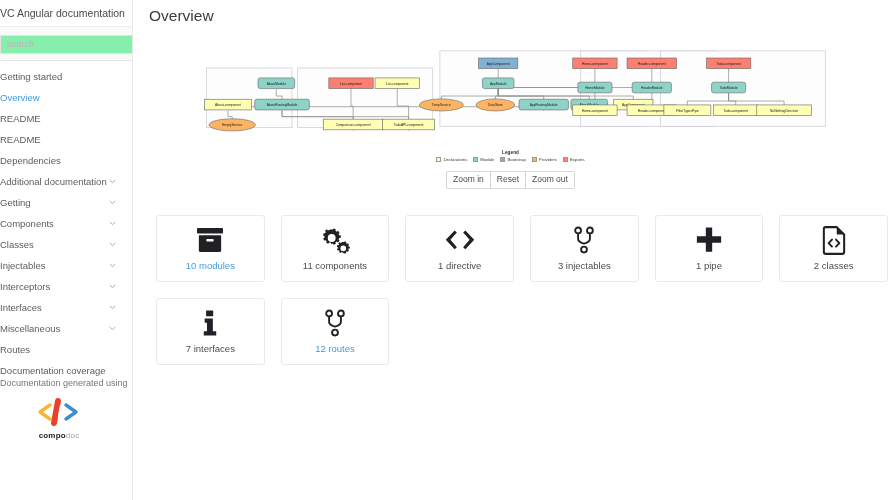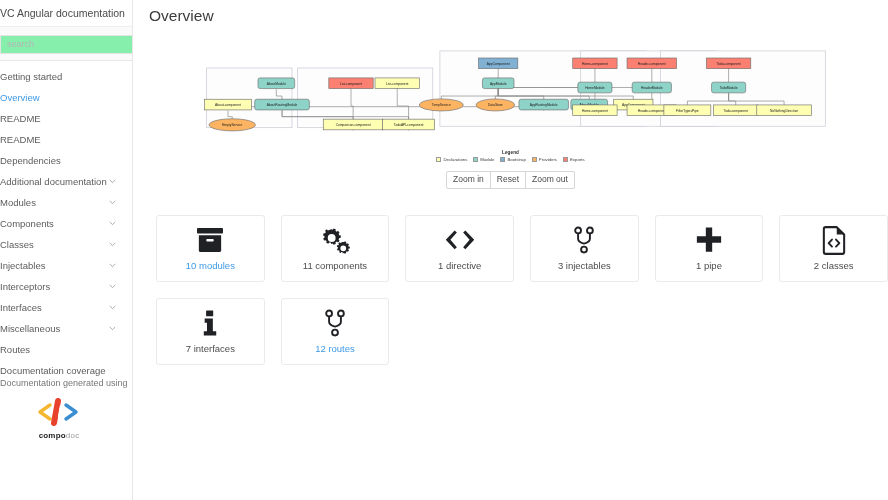--- a/index.html
+++ b/index.html
@@ -177,21 +177,21 @@
           <a class="sb-item"><span>Getting started</span></a>
           <a class="sb-item active"><span>Overview</span></a>
           <a class="sb-item"><span>README</span></a>
           <a class="sb-item"><span>README</span></a>
           <a class="sb-item"><span>Dependencies</span></a>
           <a class="sb-item"><span>Additional documentation</span><span class="chev">
               <svg viewBox="0 0 10 10">
                 <path d="M1.5 3.2 L5 6.6 L8.5 3.2" fill="none" stroke="#9b9b9b" stroke-width="1.2" stroke-linecap="round" stroke-linejoin="round"></path>
               </svg>
             </span></a>
-          <a class="sb-item"><span>Modules</span><span class="chev">
+          <a class="sb-item"><span>Getting</span><span class="chev">
               <svg viewBox="0 0 10 10">
                 <path d="M1.5 3.2 L5 6.6 L8.5 3.2" fill="none" stroke="#9b9b9b" stroke-width="1.2" stroke-linecap="round" stroke-linejoin="round"></path>
               </svg>
             </span></a>
           <a class="sb-item"><span>Components</span><span class="chev">
               <svg viewBox="0 0 10 10">
                 <path d="M1.5 3.2 L5 6.6 L8.5 3.2" fill="none" stroke="#9b9b9b" stroke-width="1.2" stroke-linecap="round" stroke-linejoin="round"></path>
               </svg>
             </span></a>
           <a class="sb-item"><span>Classes</span><span class="chev">

